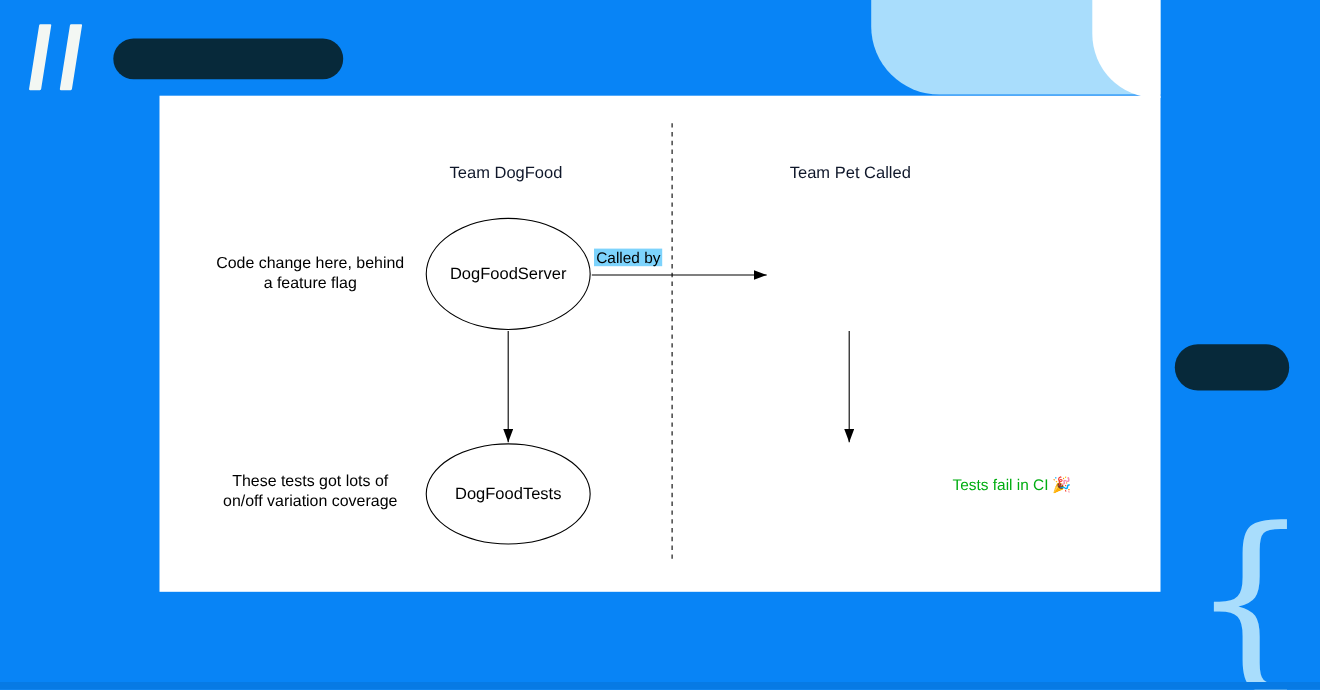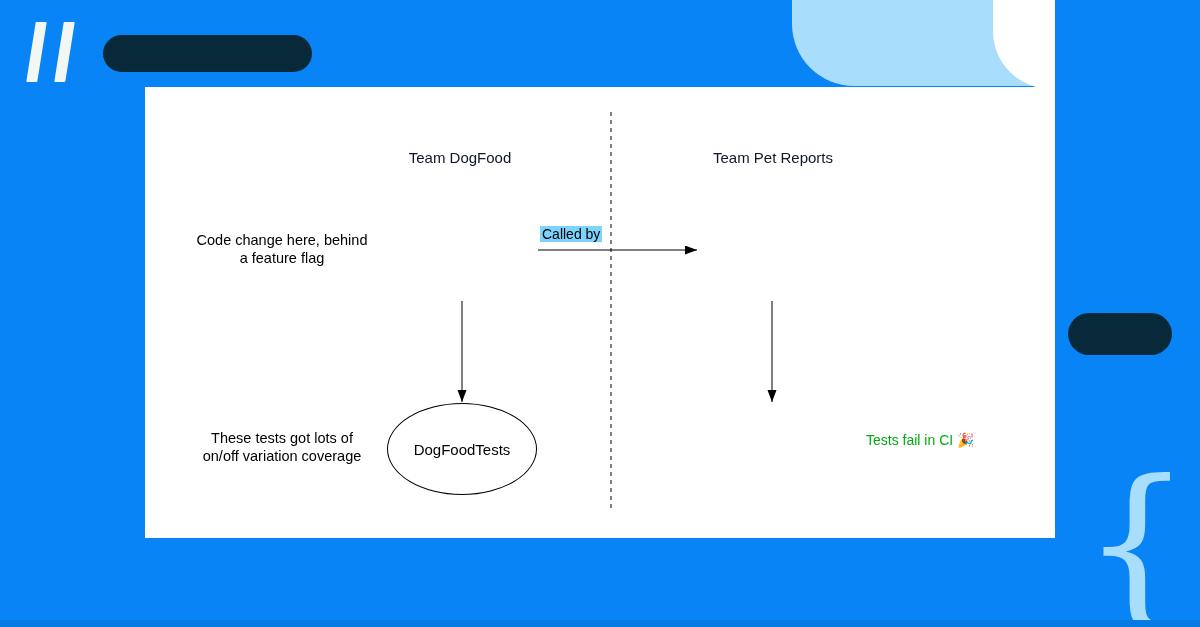--- a/index.html
+++ b/index.html
@@ -63,22 +63,25 @@
           <path d="M0,0 L12,4.5 L0,9 Z" fill="#000"></path>
         </marker>
       </defs>
       <line x1="466" y1="25" x2="466" y2="423" stroke="#000" stroke-width="1" stroke-dasharray="4 4"></line>
       <line x1="393" y1="163" x2="552" y2="163" stroke="#000" stroke-width="1" marker-end="url(#arrow)"></line>
       <line x1="317" y1="214" x2="317" y2="315" stroke="#000" stroke-width="1" marker-end="url(#arrow)"></line>
       <line x1="627" y1="214" x2="627" y2="315" stroke="#000" stroke-width="1" marker-end="url(#arrow)"></line>
     </svg>
 
     <div class="lane-title left">Team DogFood</div>
-    <div class="lane-title right">Team Pet Reports</div>
+    <div class="lane-title right">Team Pet Called</div>
 
+    <div class="node top col-left">
+      <span>DogFoodServer</span>
+    </div>
     <div class="node bottom col-left">
       <span>DogFoodTests</span>
     </div>
 
     <div class="edge-label">Called by</div>
 
     <div class="annotation a1">Code change here, behind
 a feature flag</div>
     <div class="annotation green">Tests fail in CI 🎉</div>
     <div class="annotation a2">These tests got lots of

